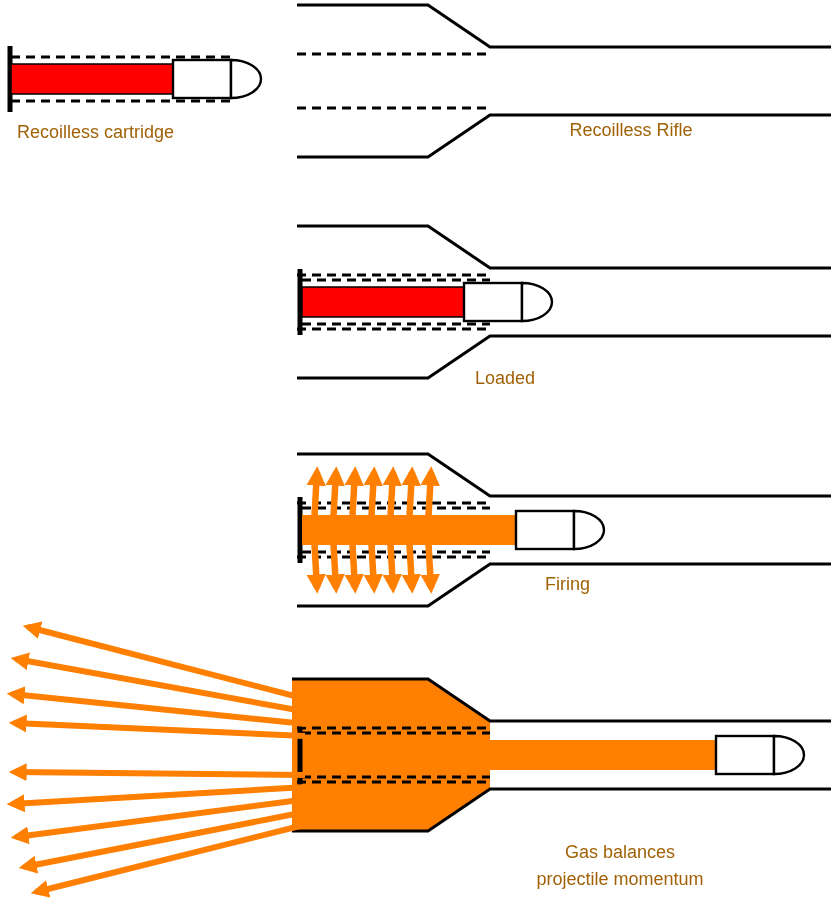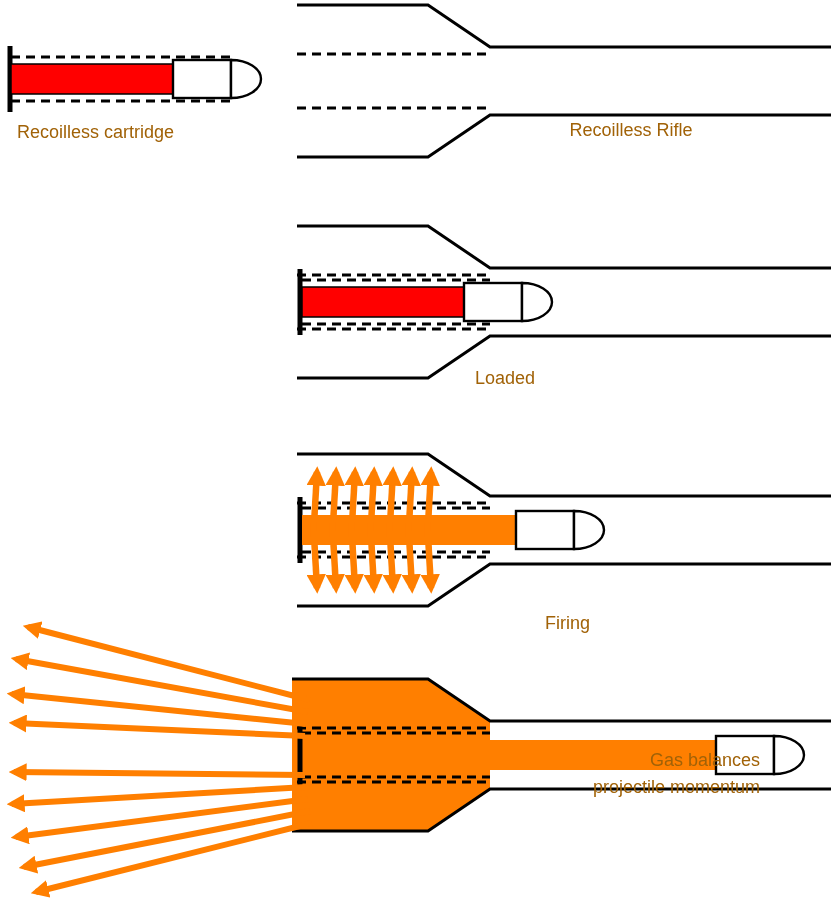--- a/index.html
+++ b/index.html
@@ -118,17 +118,17 @@
         <line class="gas gas-long" x1="312" y1="823" x2="36" y2="892"></line>
       </g>
       <rect class="bullet" x="716" y="736" width="58" height="38"></rect>
       <path class="bullet" d="M774,736 A30 19 0 0 1 774,774 Z"></path>
     </g>
   </svg>
 
   <div class="label" style="left:17px;top:119px;">Recoilless cartridge</div>
   <div class="label center" style="left:541px;top:117px;width:180px;">Recoilless Rifle</div>
   <div class="label center" style="left:430px;top:365px;width:150px;">Loaded</div>
-  <div class="label center" style="left:500px;top:571px;width:135px;margin-top:39px;">Firing</div>
-  <div class="label center" style="left:480px;top:747px;width:280px;text-align:right;">Gas balances
+  <div class="label center" style="left:500px;top:571px;width:135px;">Firing</div>
+  <div class="label center" style="left:480px;top:839px;width:280px;">Gas balances
 projectile momentum</div>
 
 </div>
 
 </body></html>

